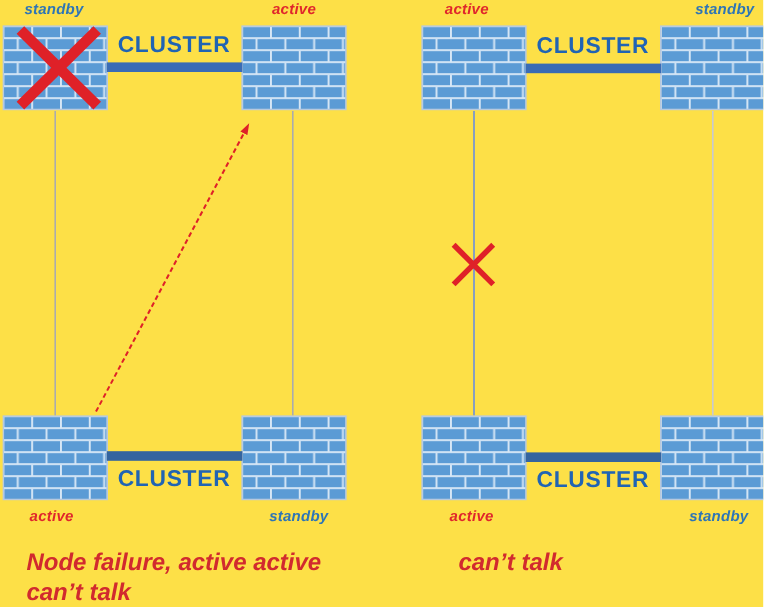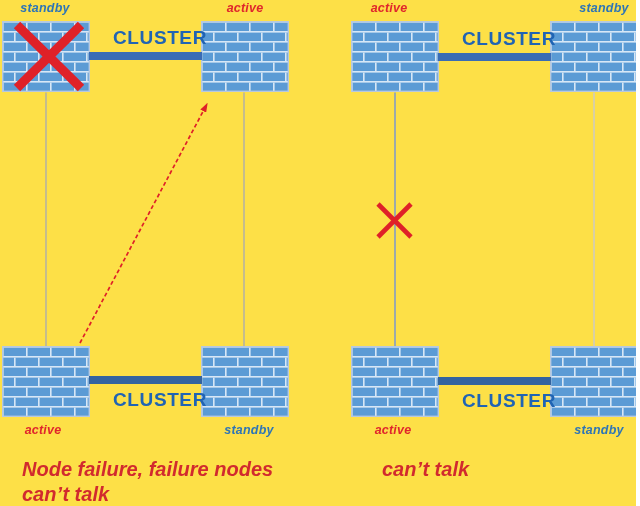--- a/index.html
+++ b/index.html
@@ -10,21 +10,21 @@
   .fw{position:absolute;width:88px;height:71px;}
   .fw svg{display:block;}
   .vlabel{
     position:absolute;transform:translateX(-50%);white-space:nowrap;
     font-style:italic;font-weight:bold;font-size:12.5px;letter-spacing:0.2px;
   }
   .standby{color:#2e75b6;}
   .active{color:#e0262c;}
   .cluster-word{
     position:absolute;transform:translateX(-50%);white-space:nowrap;
-    font-weight:bold;font-size:19px;letter-spacing:0.6px;color:#2064b4;margin-left:15px;
+    font-weight:bold;font-size:19px;letter-spacing:0.6px;color:#2064b4;
   }
   .bar{position:absolute;height:8px;background:#3a6cb5;}
   .bar-bottom{background:#34649f;}
   .caption{
     position:absolute;font-style:italic;font-weight:bold;font-size:20px;
     line-height:25px;color:#d12a2e;white-space:nowrap;
   }
   .overlay{position:absolute;left:0;top:0;z-index:5;pointer-events:none;}
   .defs-holder{position:absolute;width:0;height:0;}
 </style>
@@ -74,21 +74,21 @@
   <span class="vlabel active" style="left:43px;top:423px">active</span>
   <span class="vlabel standby" style="left:249px;top:423px">standby</span>
 
   <span class="cluster-word" style="left:145px;top:27px">CLUSTER</span>
   <div class="bar" style="left:89px;top:52px;width:113px"></div>
 
   <div class="bar bar-bottom" style="left:89px;top:376px;width:113px"></div>
   <span class="cluster-word" style="left:145px;top:389px">CLUSTER</span>
 
   <div class="caption" style="left:22px;top:457px">
-    <div>Node failure, failure nodes</div>
+    <div>Node failure, active active</div>
     <div>can’t talk</div>
   </div>
 
   <div class="fw" style="left:351px;top:21px">
     <svg width="88" height="71">
         <rect x="0.7" y="0.7" width="86.6" height="69.6" fill="url(#brickpat)" stroke="#b7c9de" stroke-width="1.4"></rect>
       </svg>
   </div>
   <div class="fw" style="left:550px;top:21px">
     <svg width="88" height="71">

